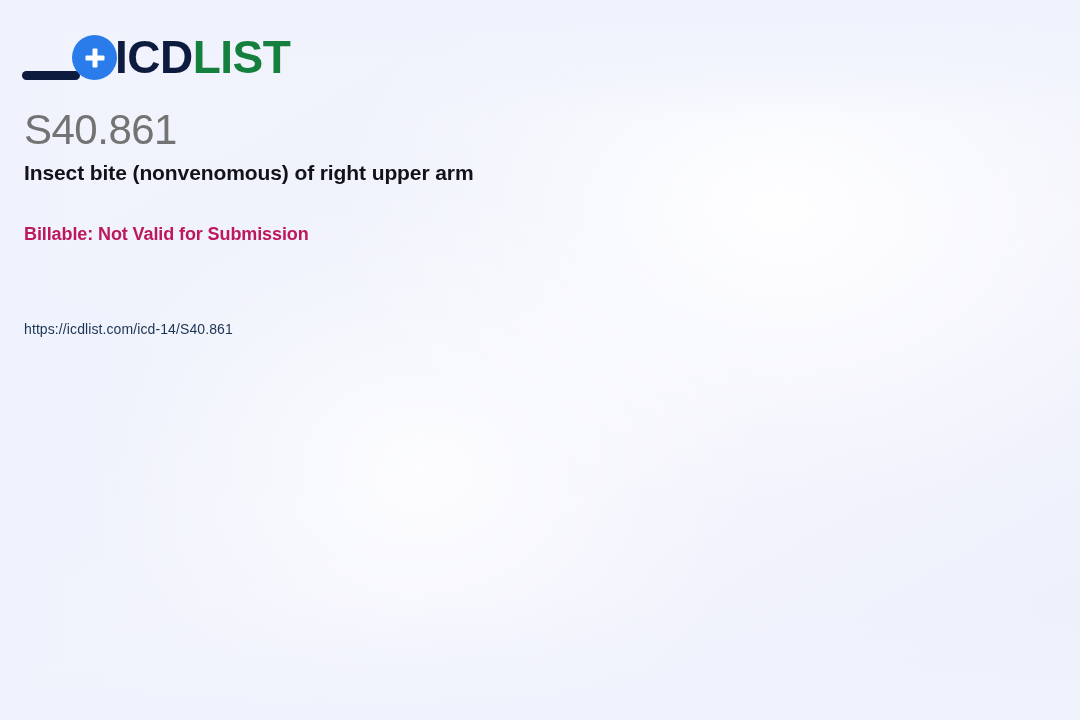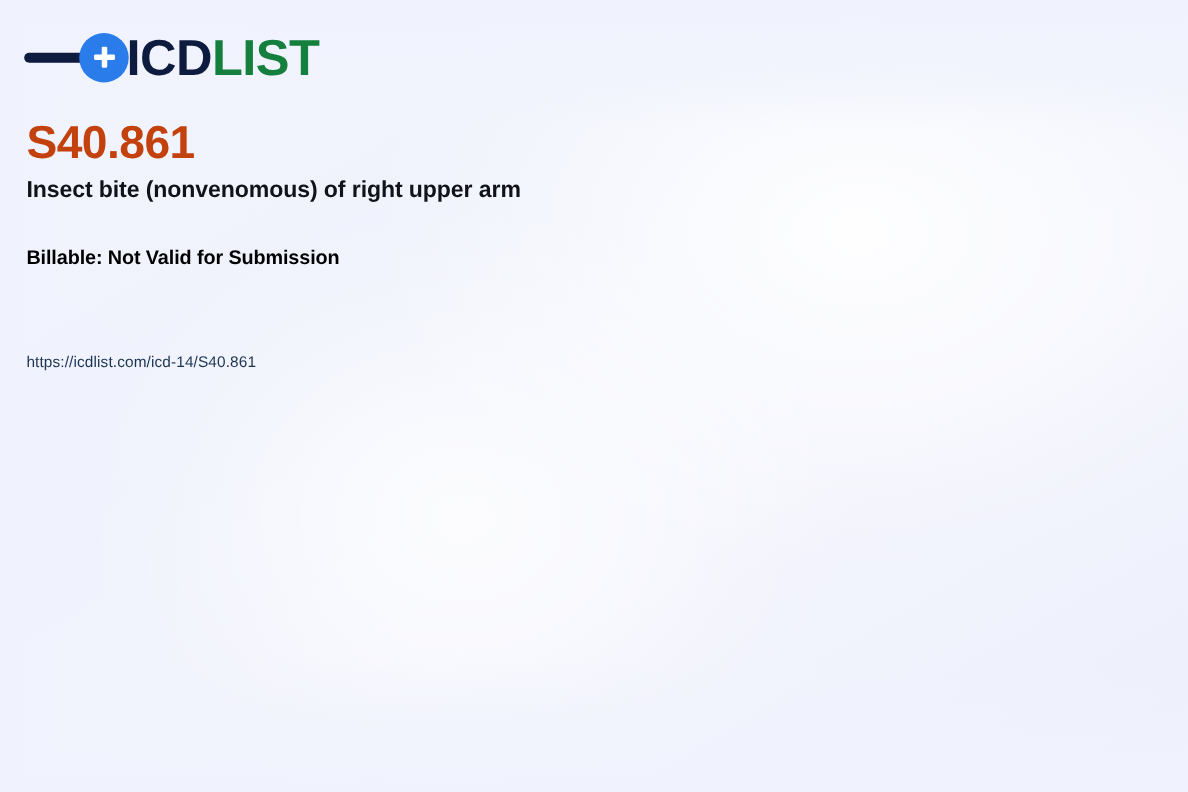--- a/index.html
+++ b/index.html
@@ -68,21 +68,21 @@
   #header {
     position: absolute;
     left: 22px;
     top: 24px;
     display: flex;
     align-items: center;
     height: 56px;
   }
   #brand-logo {
     display: flex;
-    align-items: center;
+    align-items: flex-end;
     height: 56px;
   }
   .logo-dash {
     display: block;
     width: 58px;
     height: 9px;
     border-radius: 5px;
     background: #0d1b3e;
     margin-right: -8px;
   }
@@ -131,41 +131,41 @@
   }
 
   
   #code-block {
     position: absolute;
     left: 24px;
     top: 108px;
   }
   #code-value {
     font-size: 42px;
-    font-weight: 700;
-    color: #c2410c;
+    font-weight: 400;
+    color: #737373;
     letter-spacing: -0.5px;
     line-height: 1.05;
     margin: 0;
   }
   #code-description {
     margin: 8px 0 0 0;
     font-size: 21px;
     font-weight: 700;
     color: #111318;
     letter-spacing: -0.1px;
     line-height: 1.2;
   }
   #billable-status {
     position: absolute;
     left: 24px;
     top: 224px;
     font-size: 18px;
     font-weight: 700;
-    color: #000000;
+    color: #be185d;
     letter-spacing: -0.1px;
     line-height: 1.2;
   }
   #source-url {
     position: absolute;
     left: 24px;
     top: 321px;
     font-size: 14px;
     font-weight: 500;
     color: #1b3352;

